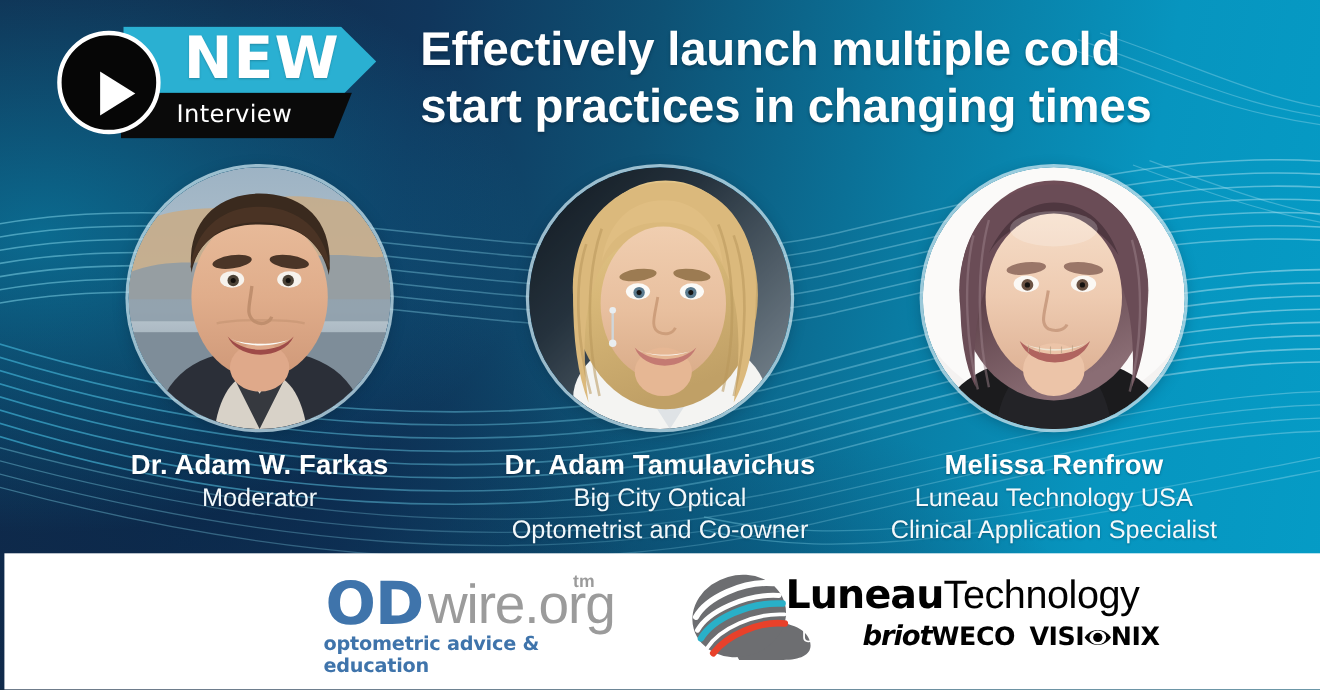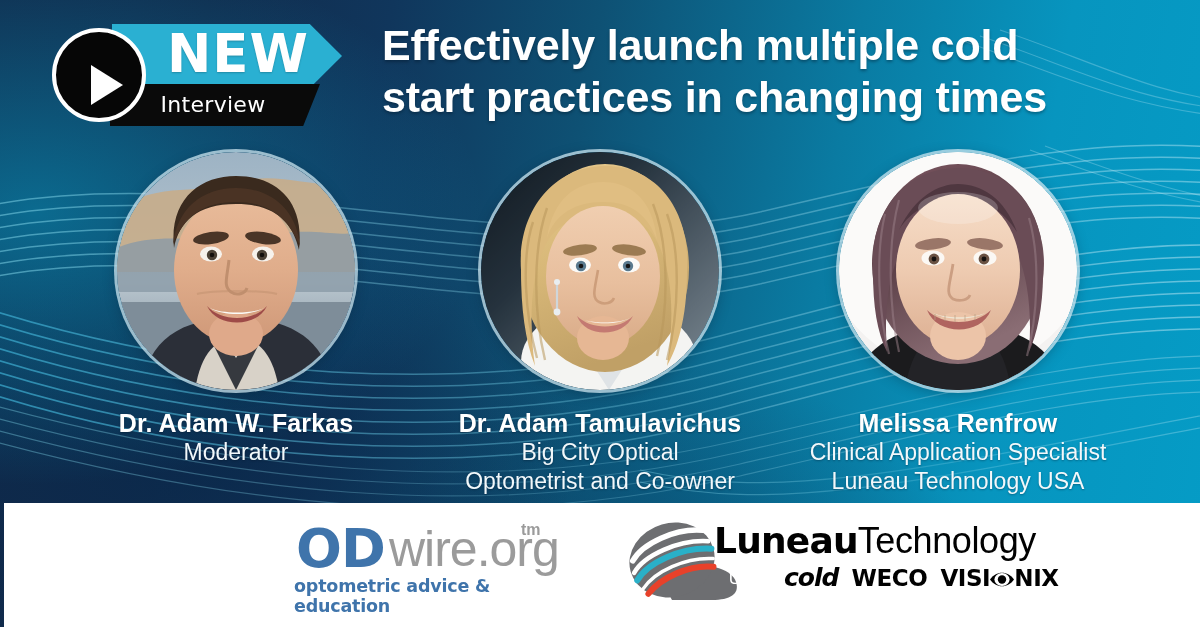--- a/index.html
+++ b/index.html
@@ -253,21 +253,21 @@
     color: #010101;
   }
   .br-briot {
     font-family: "DejaVu Sans", sans-serif;
     font-size: 25px; font-weight: bold; font-style: italic;
     letter-spacing: -1px;
   }
   .br-weco {
     font-family: "DejaVu Sans", sans-serif;
     font-size: 23px; font-weight: bold;
-    letter-spacing: -0.4px; margin-left: 13px;
+    letter-spacing: -0.4px; margin-left: 0;
   }
   .br-visionix-wrap {
     display: inline-block;
     margin-left: 13px;
     position: relative;
   }
   .br-visionix {
     font-family: "DejaVu Sans", sans-serif;
     font-size: 23px; font-weight: bold;
     letter-spacing: -0.4px;
@@ -513,22 +513,22 @@
                 <path d="M116 163 L116 170"></path>
                   <path d="M126 163 L126 169"></path>
                 <path d="M136 162 L136 168"></path>
               </g>
               <ellipse cx="119" cy="56" rx="40" ry="16" fill="#ffffff" opacity="0.22"></ellipse>
             </g>
           </svg>
         </div>
       </div>
       <div class="sp-name">Melissa Renfrow</div>
+      <div class="sp-line">Luneau Technology USA</div>
       <div class="sp-line">Clinical Application Specialist</div>
-      <div class="sp-line">Luneau Technology USA</div>
     </div>
   </div>
 
   <div id="footer">
 
     <div id="odwire">
       <div class="od-row">
         <span class="od-bold">OD</span>
         <span class="od-light">wire.org</span>
         <span class="od-tm">tm</span>
@@ -548,21 +548,21 @@
             <path d="M10 60 C 26 46 60 41 86 50" fill="none" stroke="#ffffff" stroke-width="3.5" stroke-linecap="round"></path>
             <path d="M14 66 C 30 54 62 49 84 58" fill="none" stroke="#e8412a" stroke-width="6" stroke-linecap="round"></path>
           </g>
         </svg>
       </div>
       <div class="lun-word">
         <span class="lun-b">Luneau</span><span class="lun-l">Technology</span>
       </div>
       <div class="lun-usa">USA</div>
       <div class="lun-brands">
-        <span class="br-briot">cold</span><span class="br-weco">WECO</span><span class="br-visionix-wrap"><span class="br-visionix">VISI</span><span class="br-eye"><svg width="26" height="19" viewBox="0 0 26 19" xmlns="http://www.w3.org/2000/svg">
+        <span class="br-briot">briot</span><span class="br-weco">WECO</span><span class="br-visionix-wrap"><span class="br-visionix">VISI</span><span class="br-eye"><svg width="26" height="19" viewBox="0 0 26 19" xmlns="http://www.w3.org/2000/svg">
                 <path d="M1 9.5 C 7 0.5 19 0.5 25 9.5 C 19 18.5 7 18.5 1 9.5 Z" fill="#010101"></path>
                 <ellipse cx="13" cy="9.5" rx="7.6" ry="6.4" fill="#ffffff"></ellipse>
                 <circle cx="13" cy="9.5" r="4.2" fill="#010101"></circle>
               </svg></span><span class="br-visionix">NIX</span></span>
       </div>
     </div>
 
   </div>
 </div>
 

